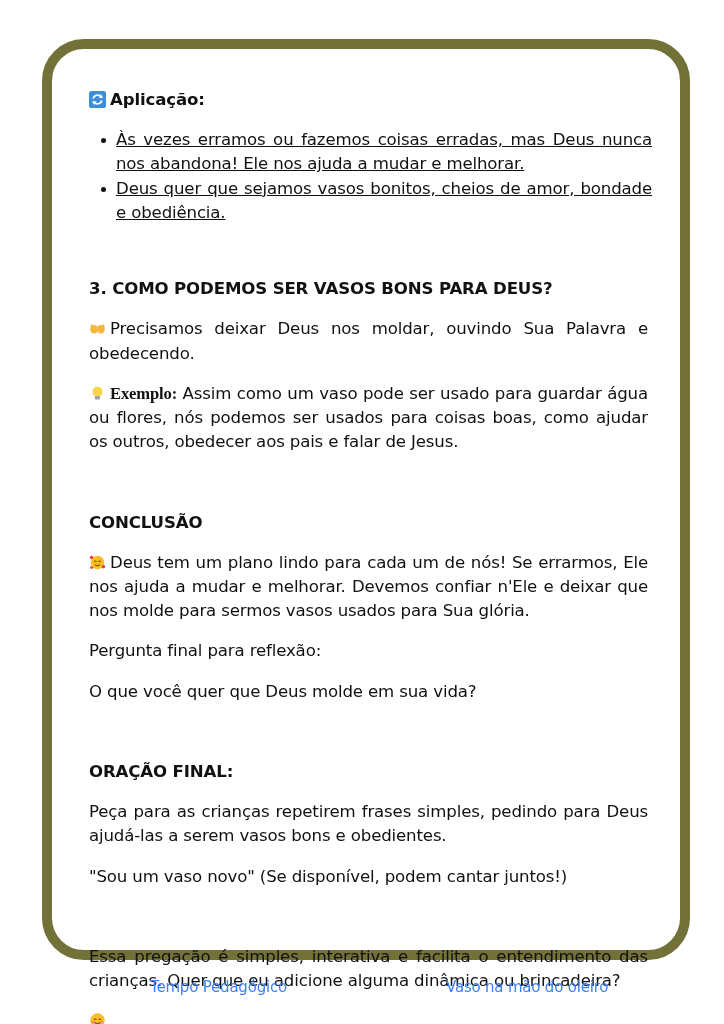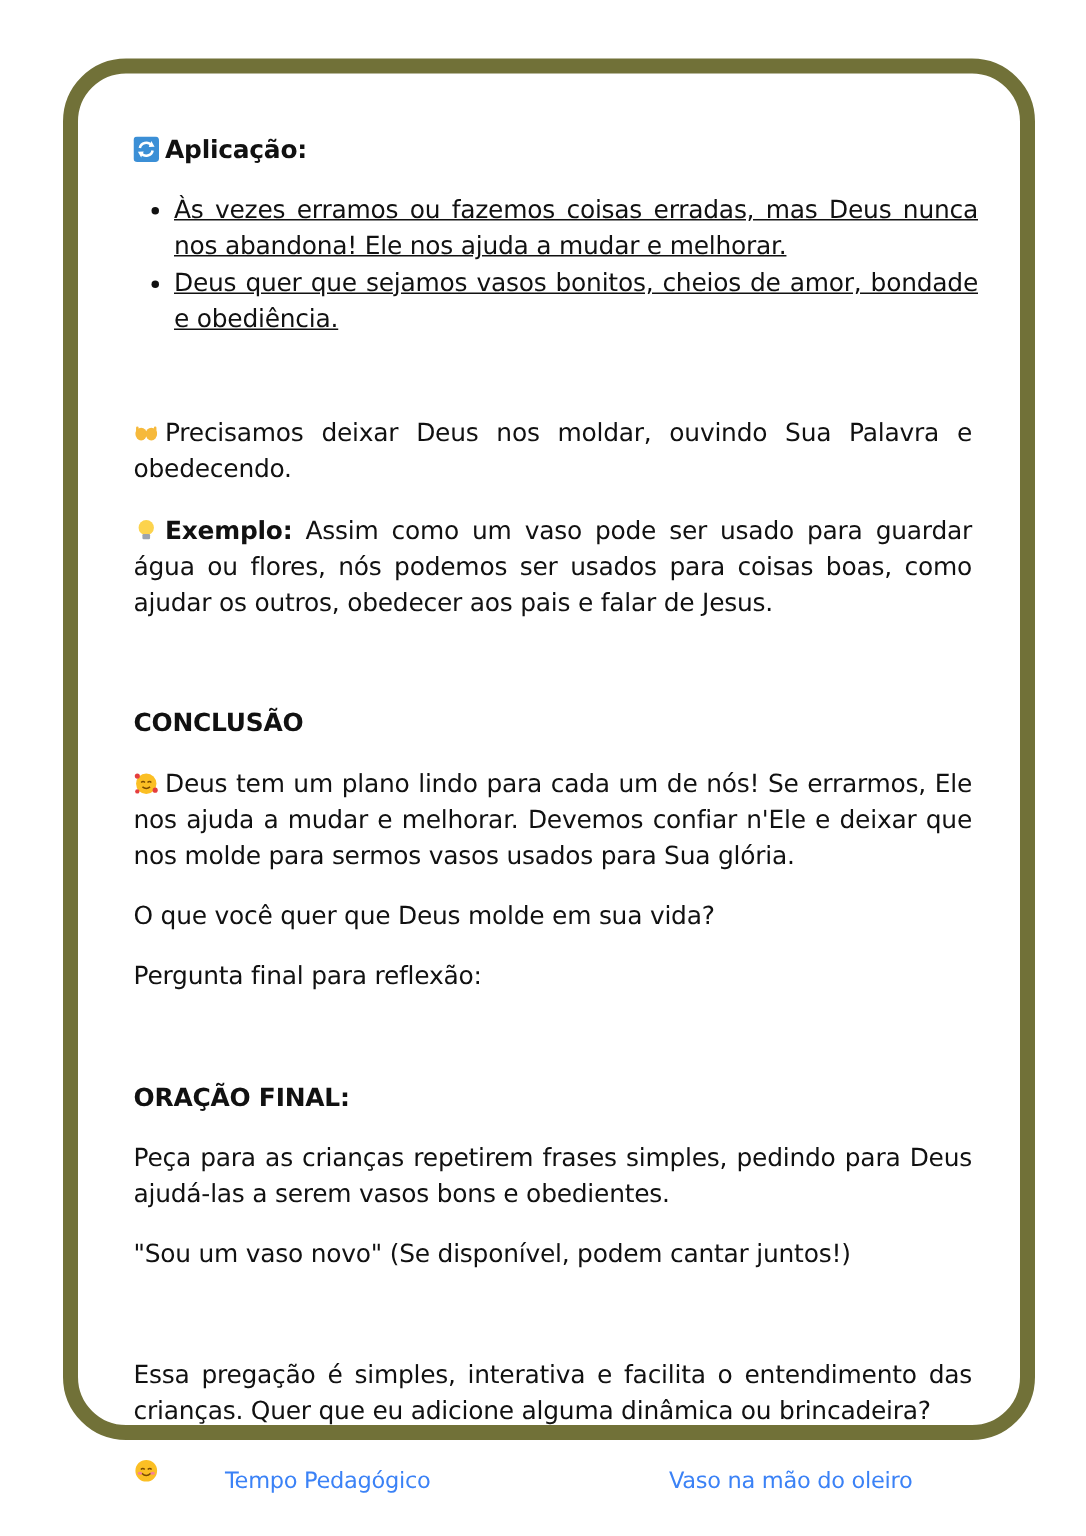--- a/index.html
+++ b/index.html
@@ -80,21 +80,21 @@
     .emoji svg { width: 17px; height: 17px; display: block; }
     .footer {
       position: absolute;
       top: 978px;
       font-size: 15px;
       color: #3b82f6;
       letter-spacing: -0.2px;
     }
     .footer-left { left: 150px; }
     .footer-right { left: 446px; }
-    b { font-weight: bold; }
+    b { font-weight: bold; font-family: Liberation Serif, serif; }
   </style>
 </head>
 <body>
 
 <div class="frame"></div>
 
 <div class="content">
 
   <p class="heading">
     <span class="emoji">
@@ -107,20 +107,21 @@
       </svg>
     </span><span>Aplicação:</span>
   </p>
   <ul class="bullets">
     <li><span class="dot"></span><span>Às vezes erramos ou fazemos coisas erradas, mas Deus nunca nos abandona! Ele nos ajuda a mudar e melhorar.</span></li>
     <li><span class="dot"></span><span>Deus quer que sejamos vasos bonitos, cheios de amor, bondade e obediência.</span></li>
   </ul>
 
   <div class="gap"></div>
 
+  <p class="heading">3. COMO PODEMOS SER VASOS BONS PARA DEUS?</p>
   <p>
     <span class="emoji">
       <svg viewBox="0 0 20 20">
         <ellipse cx="6" cy="11" rx="4.5" ry="5" fill="#f6b93b"></ellipse>
         <ellipse cx="14" cy="11" rx="4.5" ry="5" fill="#f6b93b"></ellipse>
         <rect x="2" y="5" width="2" height="5" rx="1" fill="#f6b93b"></rect>
         <rect x="16" y="5" width="2" height="5" rx="1" fill="#f6b93b"></rect>
       </svg>
     </span><span>Precisamos deixar Deus nos moldar, ouvindo Sua Palavra e obedecendo.</span>
   </p>
@@ -142,22 +143,22 @@
         <circle cx="10" cy="10" r="8" fill="#fbbf24"></circle>
         <path d="M6 9 Q7.5 7.5 9 9" stroke="#7a4a00" stroke-width="1.2" fill="none"></path>
         <path d="M11 9 Q12.5 7.5 14 9" stroke="#7a4a00" stroke-width="1.2" fill="none"></path>
         <path d="M7 12.5 Q10 15 13 12.5" stroke="#7a4a00" stroke-width="1.2" fill="none"></path>
         <circle cx="3" cy="4" r="2" fill="#e53e3e"></circle>
         <circle cx="17" cy="15" r="2" fill="#e53e3e"></circle>
         <circle cx="3" cy="16" r="1.7" fill="#e53e3e"></circle>
       </svg>
     </span><span>Deus tem um plano lindo para cada um de nós! Se errarmos, Ele nos ajuda a mudar e melhorar. Devemos confiar n'Ele e deixar que nos molde para sermos vasos usados para Sua glória.</span>
   </p>
+  <p class="last-left">Pergunta final para reflexão:</p>
   <p class="last-left">O que você quer que Deus molde em sua vida?</p>
-  <p class="last-left">Pergunta final para reflexão:</p>
 
   <div class="gap"></div>
 
   <p class="heading">ORAÇÃO FINAL:</p>
   <p>Peça para as crianças repetirem frases simples, pedindo para Deus ajudá-las a serem vasos bons e obedientes.</p>
   <p class="last-left">"Sou um vaso novo" (Se disponível, podem cantar juntos!)</p>
 
   <div class="gap"></div>
 
   <p>Essa pregação é simples, interativa e facilita o entendimento das crianças. Quer que eu adicione alguma dinâmica ou brincadeira?</p>

